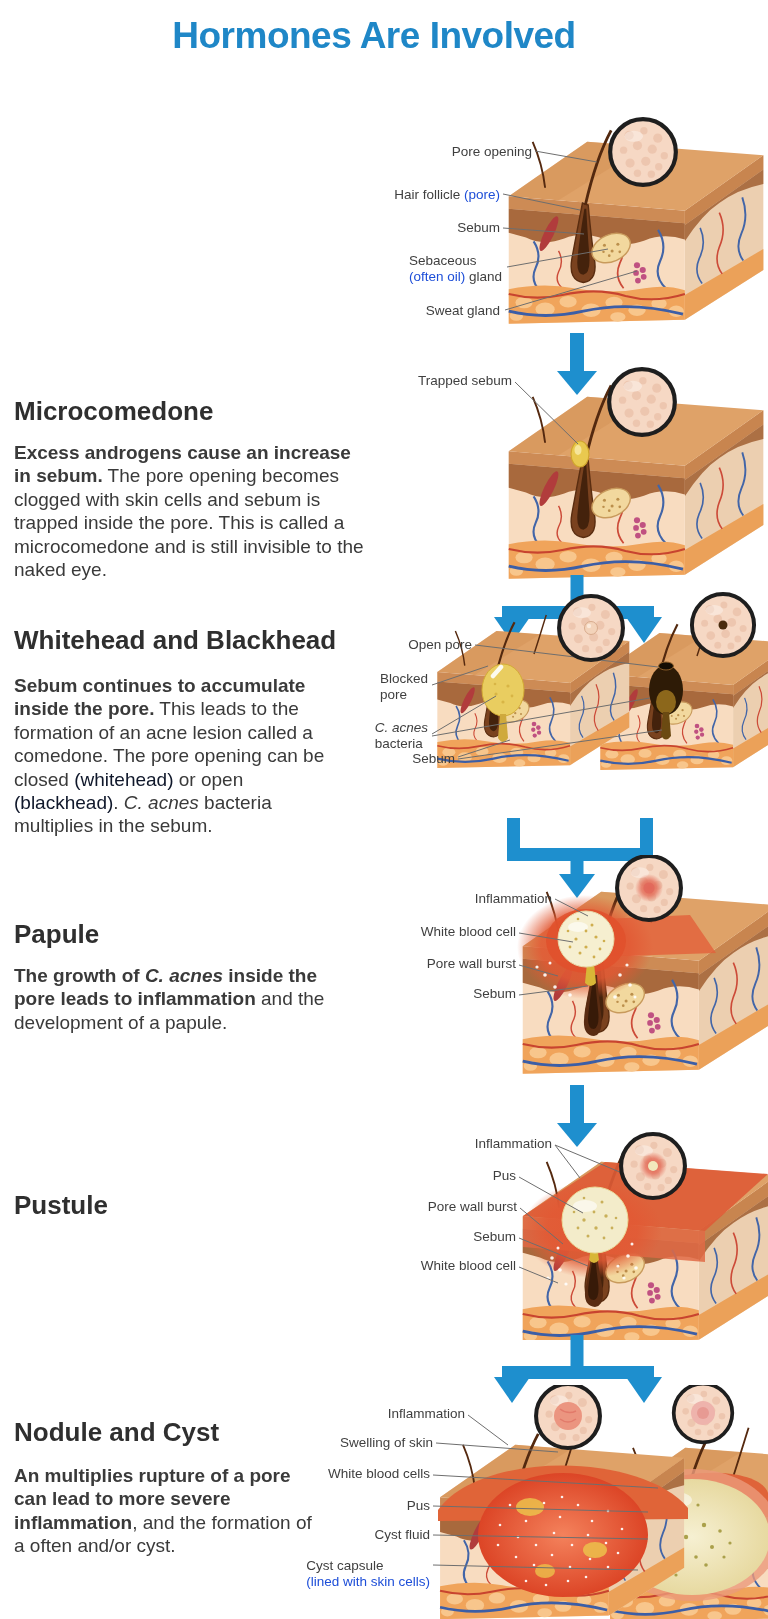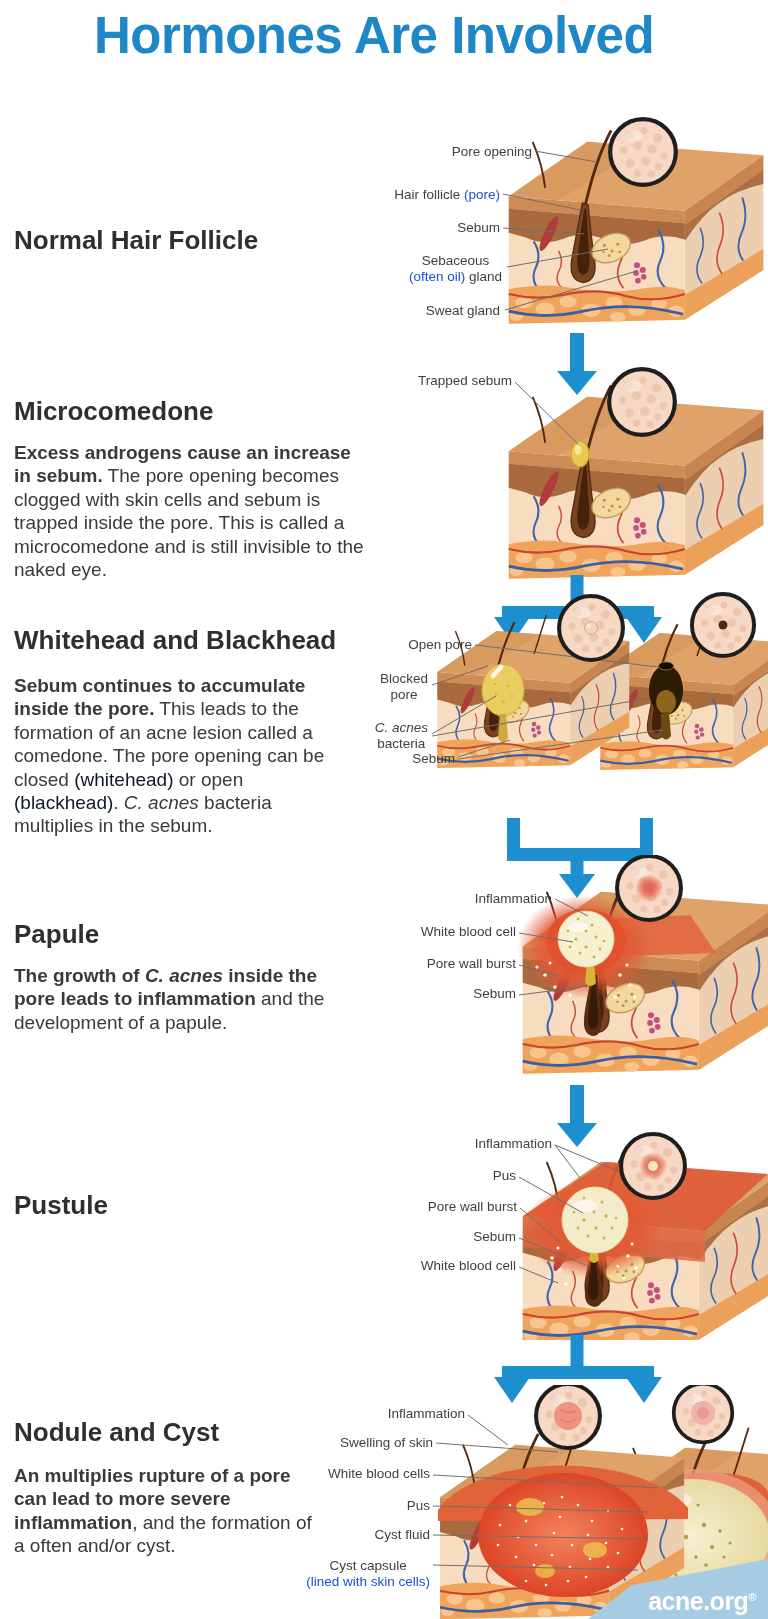--- a/index.html
+++ b/index.html
@@ -1,27 +1,27 @@
 <!DOCTYPE html>
 <html><head>
 <meta charset="utf-8">
 <style>
   html,body{margin:0;padding:0;background:#fff;}
   .canvas{position:relative;width:768px;height:1619px;background:#ffffff;overflow:hidden;
           font-family:"Liberation Sans", sans-serif;}
   .abs{position:absolute;}
   .title{position:absolute;top:12px;left:0;width:748px;text-align:center;
-         color:#1f87c7;font-size:51px;font-weight:bold;line-height:48px;letter-spacing:-0.5px;}
+         color:#1f87c7;font-size:37px;font-weight:bold;line-height:48px;letter-spacing:-0.5px;}
   .heading{position:absolute;left:14px;color:#2f2f2f;font-size:26px;font-weight:bold;line-height:30px;}
   .para{position:absolute;left:14px;color:#3a3a3a;font-size:19px;line-height:23.4px;}
   .para .b{font-weight:bold;}
   .para .i{font-style:italic;}
   .para .bi{font-weight:bold;font-style:italic;}
   .para .gray{color:#0f172a;}
-  .lbl{position:absolute;text-align:center;font-size:13.5px;line-height:15.5px;color:#3f3f3f;white-space:nowrap;}
+  .lbl{position:absolute;text-align:left;font-size:13.5px;line-height:15.5px;color:#3f3f3f;white-space:nowrap;}
   .lbl .gray{color:#1d4ed8;}
   .lbl .i{font-style:italic;}
   svg.fig{position:absolute;}
   .leader{stroke:#6e6e6e;stroke-width:1;fill:none;}
   .footer-banner{position:absolute;left:540px;top:1545px;width:228px;height:74px;}
   .brand{position:absolute;right:12px;bottom:3px;color:#ffffff;font-size:25px;font-weight:bold;letter-spacing:-0.5px;}
   .brand sup{font-size:11px;}
 </style>
 </head>
 <body>
@@ -121,21 +121,20 @@
         </g>
         <ellipse cx="30" cy="23" rx="10" ry="6" fill="#ffffff" opacity="0.35"></ellipse>
       </symbol>
     </defs>
   </svg>
 
   <div class="title">
     <div>Hormones Are Involved</div>
   </div>
 
-  <div class="heading" style="top:225px">Normal Hair Follicle</div>
 
   <svg class="fig" style="left:380px;top:115px" width="388" height="215" viewBox="0 0 388 215">
     <use href="#blk" x="123" y="-10" width="268" height="221"></use>
     <g class="leader">
       <path d="M155,36 L217,47"></path>
       <path d="M123,79 L200,95"></path>
       <path d="M123,113 L204,119"></path>
       <path d="M127,152 L228,134"></path>
       <path d="M125,195 L257,156"></path>
     </g>
@@ -439,20 +438,14 @@
   <div class="lbl" style="right:303px;top:1406px"><span>Inflammation</span></div>
   <div class="lbl" style="right:335px;top:1435px"><span>Swelling of skin</span></div>
   <div class="lbl" style="right:338px;top:1466px"><span>White blood cells</span></div>
   <div class="lbl" style="right:338px;top:1498px"><span>Pus</span></div>
   <div class="lbl" style="right:338px;top:1527px"><span>Cyst fluid</span></div>
   <div class="lbl" style="right:338px;top:1558px">
       <div>Cyst capsule</div>
       <div class="gray">(lined with skin cells)</div>
     </div>
 
-  <div class="footer-banner">
-    <svg width="228" height="74" viewBox="0 0 228 74">
-      <polygon points="48,74 92,40 228,14 228,74" fill="#a7cbe2"></polygon>
-    </svg>
-    <div class="brand"><span>acne.org</span><sup>®</sup></div>
-  </div>
 
 </div>
 
 </body></html>

